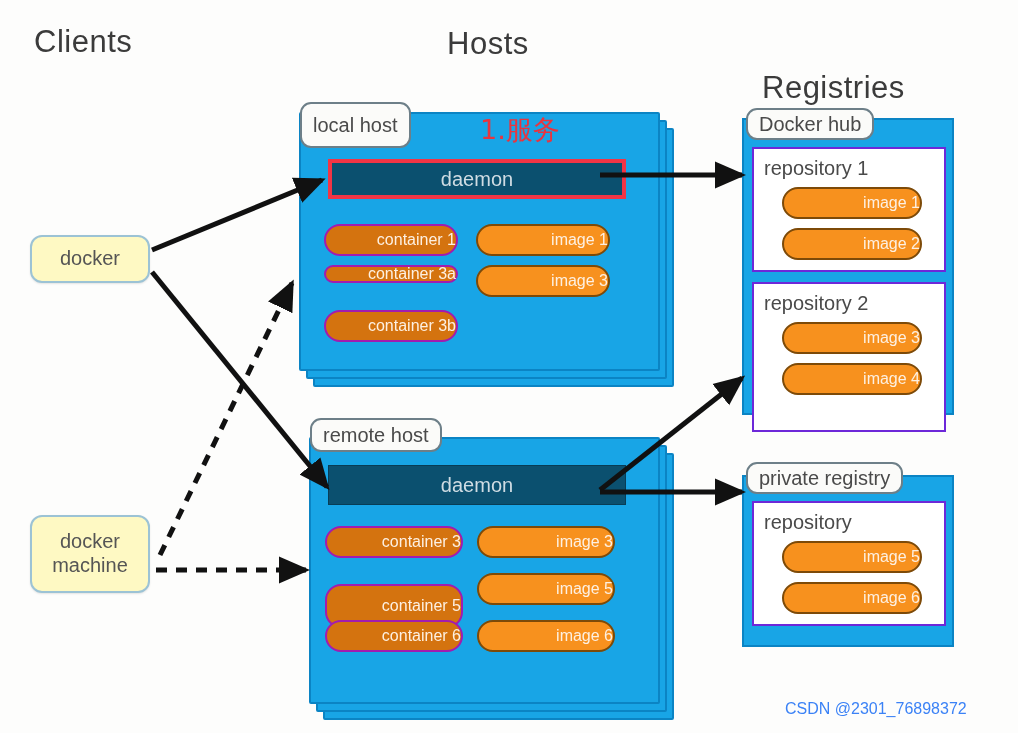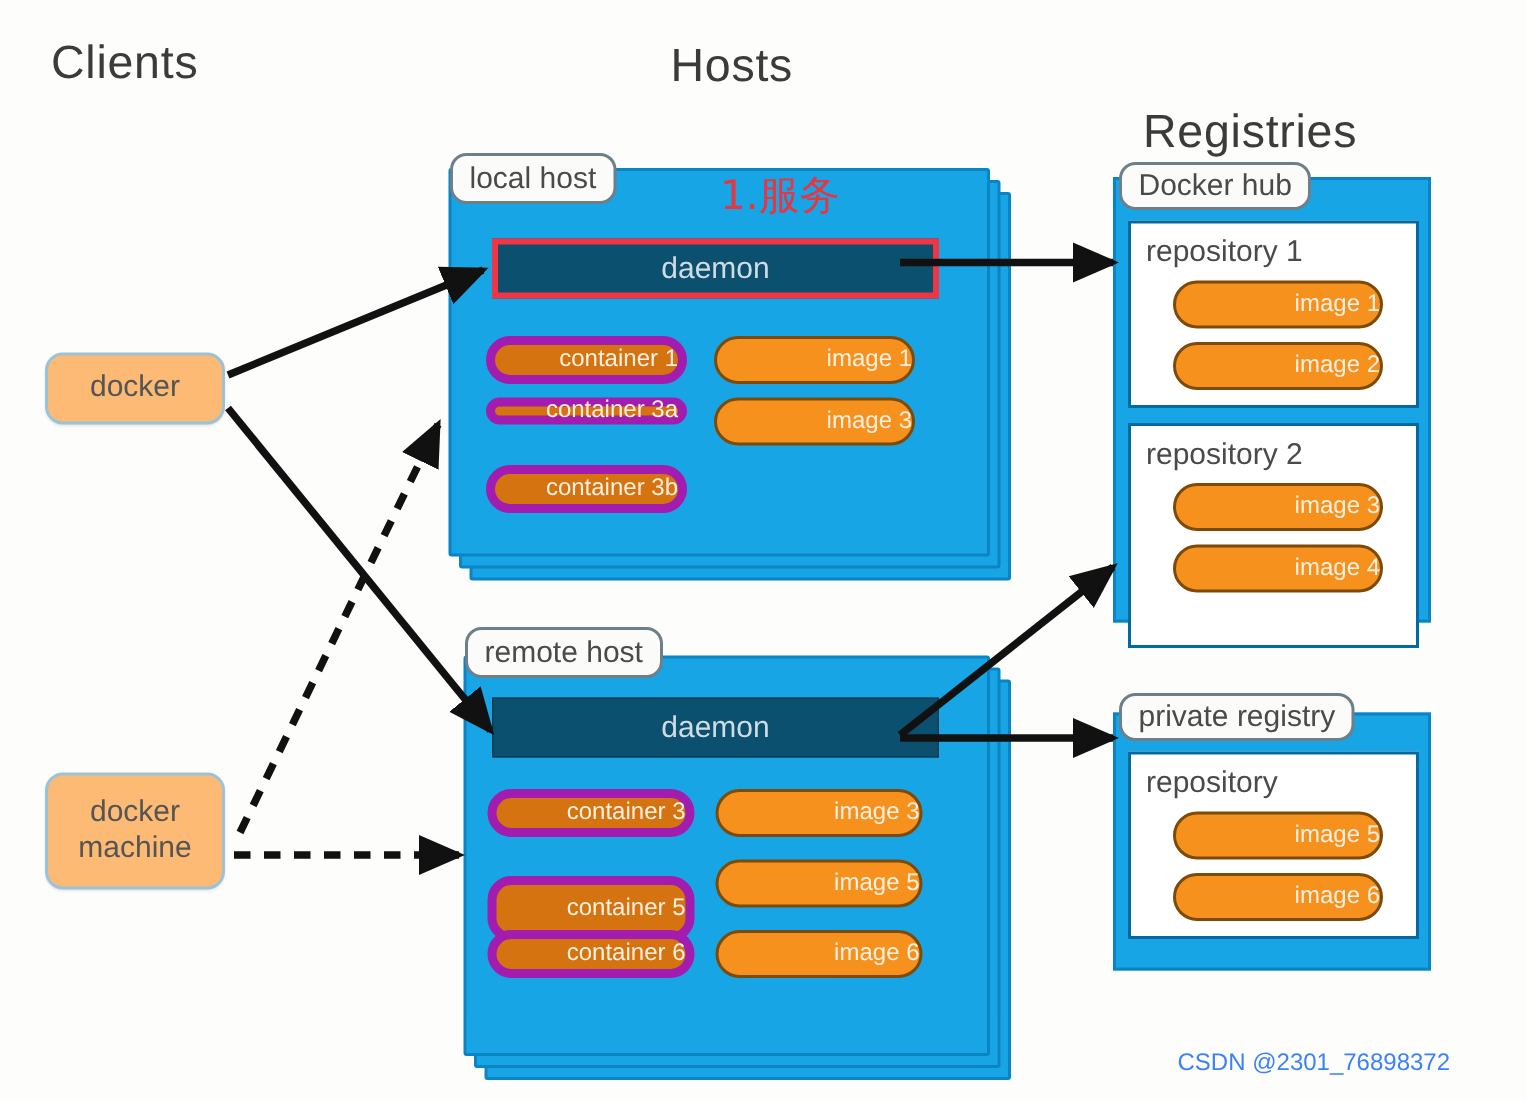--- a/index.html
+++ b/index.html
@@ -24,21 +24,21 @@
     font-size: 31px;
     color: #3b3b3b;
     font-weight: 400;
     letter-spacing: 0.5px;
     white-space: nowrap;
   }
 
   
   .client-box {
     position: absolute;
-    background: #fdba74;
+    background: #fef9c3;
     border: 2px solid #9cc3d5;
     border-radius: 12px;
     box-sizing: border-box;
     display: flex;
     align-items: center;
     justify-content: center;
     color: #555555;
     font-size: 20px;
     line-height: 1.18;
     text-align: center;
@@ -103,42 +103,42 @@
     box-sizing: border-box;
     display: flex;
     align-items: center;
     justify-content: flex-end;
     color: #fdf0e2;
     font-size: 16px;
     white-space: nowrap;
   }
   .pill.container {
     background: #d4730f;
-    border: 6px solid #a21caf;
+    border: 2px solid #a21caf;
   }
   .pill.image {
     background: #f7911e;
     border: 2px solid #7d4a08;
   }
   .pill.image-reg {
     background: #f7911e;
     border: 2px solid #7d4a08;
   }
 
   
   .registry-panel {
     position: absolute;
     background: #18a5e6;
     border: 2px solid #0b84c4;
     box-sizing: border-box;
   }
   .repo-box {
     position: absolute;
     background: #ffffff;
-    border: 2px solid #0369a1;
+    border: 2px solid #6d28d9;
     box-sizing: border-box;
   }
   .repo-title {
     position: absolute;
     font-size: 20px;
     color: #4a4a4a;
     white-space: nowrap;
   }
 
   
@@ -208,21 +208,21 @@
 
       <div class="pill image" style="left:175px; top:110px; width:134px; height:32px;">
         <span>image 1</span>
       </div>
       <div class="pill image" style="left:175px; top:151px; width:134px; height:32px;">
         <span>image 3</span>
       </div>
     </div>
   </div>
 
-  <div class="host-label" style="left:300px; top:102px; height:34px;justify-content:center;">
+  <div class="host-label" style="left:300px; top:102px; height:46px;justify-content:center;">
     <span>local host</span>
   </div>
 
   <div class="annotation" style="left:480px; top:112px;">1.服务</div>
 
   <div class="host-stack" style="left:309px; top:437px; width:375px; height:290px;">
     <div class="stack-layer" style="left:14px; top:16px; width:351px; height:267px;"></div>
     <div class="stack-layer" style="left:7px; top:8px; width:351px; height:267px;"></div>
     <div class="host-panel" style="width:351px; height:267px;">
 

